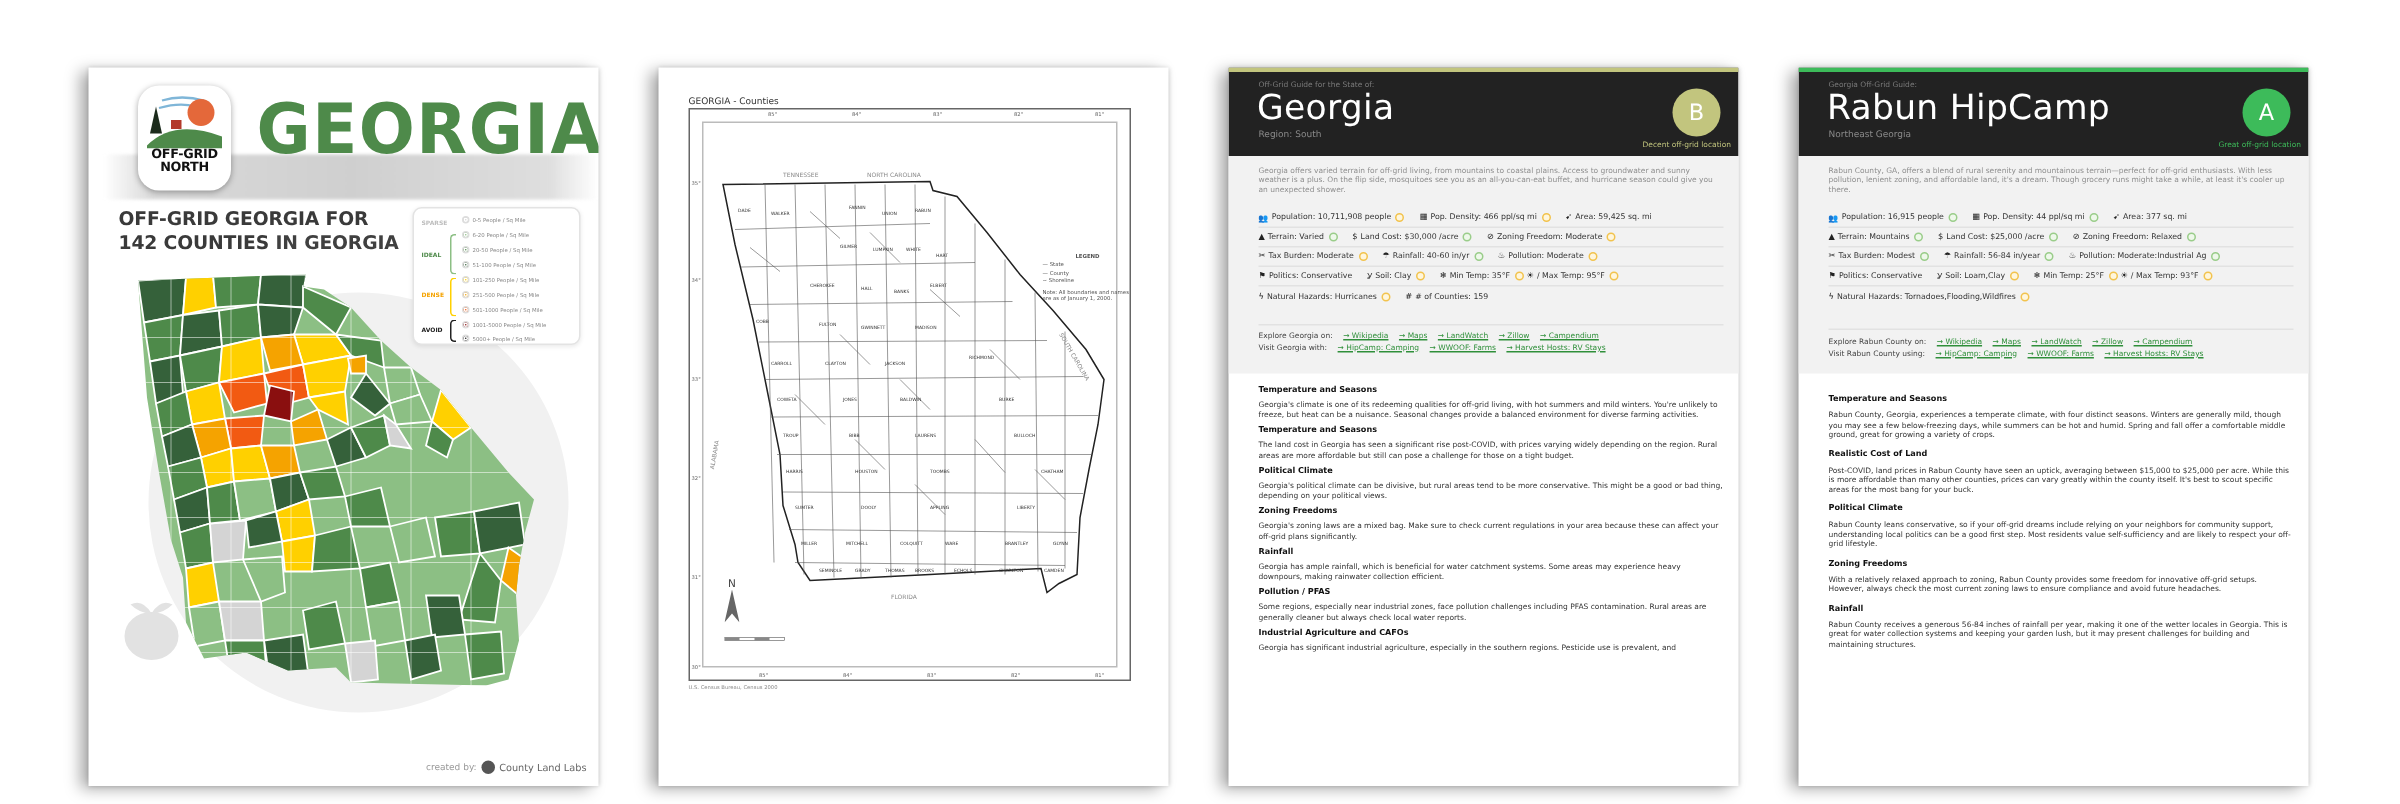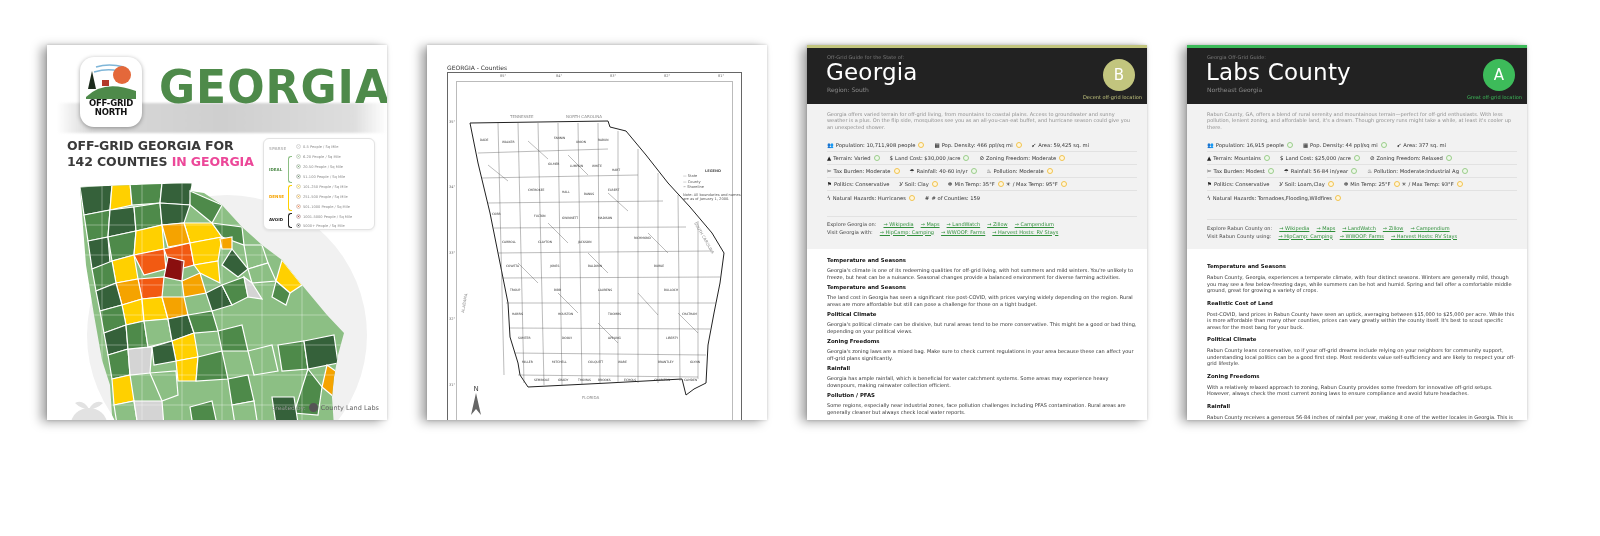--- a/index.html
+++ b/index.html
@@ -1,42 +1,43 @@
 <!DOCTYPE html>
 <html><head>
 <meta charset="utf-8">
 <style>
   * { box-sizing: border-box; margin: 0; padding: 0; }
   html, body { width: 1600px; height: 536px; background: #ffffff; overflow: hidden; }
   body { position: relative; font-family: "DejaVu Sans", "Liberation Sans", sans-serif; color: #222; }
 
   .page {
-    position: absolute; top: 45px; width: 340px; height: 375px; background: #fff;
+    position: absolute; top: 45px; width: 340px; height: 479px; background: #fff;
     box-shadow: -6px 2px 10px rgba(0,0,0,0.35), 0 0 3px rgba(0,0,0,0.2);
     overflow: hidden;
+    margin-left: 12px;
   }
   #p1 { left: 47px; }
   #p2 { left: 427px; }
   #p3 { left: 807px; }
   #p4 { left: 1187px; }
 
   
   .brush { position: absolute; left: 10px; top: 58px; width: 330px; height: 30px;
     background: linear-gradient(90deg, rgba(200,200,200,0) 0%, #d9d9d9 10%, #cfcfcf 50%, #dedede 90%, rgba(220,220,220,0) 100%);
     filter: blur(1px); }
   .logo { position: absolute; left: 33px; top: 12px; width: 62px; height: 70px; background: #fff; border-radius: 14px;
     box-shadow: 0 1px 4px rgba(0,0,0,0.35); }
   .logo svg { position: absolute; left: 4px; top: 2px; }
   .logo-text { position: absolute; left: 0; right: 0; top: 42px; text-align: center; font-family: "DejaVu Sans", sans-serif;
     font-weight: 900; font-size: 8.5px; line-height: 9px; color: #111; letter-spacing: -0.2px; }
   .p1-title { position: absolute; left: 112px; top: 16px; font-family: "DejaVu Sans", sans-serif; font-weight: 900;
     font-size: 44px; letter-spacing: 1px; color: #4e8a4a; transform: scaleY(1.05); }
   .p1-sub { position: absolute; left: 20px; top: 93px; font-family: "DejaVu Sans", sans-serif; font-weight: 900;
     font-size: 12.5px; line-height: 16px; color: #3a3a3a; letter-spacing: -0.1px; }
-  .p1-sub .muted { color: #ec4899; }
+  .p1-sub .muted { color: #404040; }
   .bg-circle { position: absolute; left: 40px; top: 150px; width: 280px; height: 280px; border-radius: 50%; background: #f1f1f1; }
   .map1 { position: absolute; left: 25px; top: 120px; }
   .peach { position: absolute; left: 22px; top: 352px; }
   .legend { position: absolute; left: 216px; top: 93px; width: 112px; height: 92px; background: #fff; border: 1px solid #e3e3e3;
     border-radius: 6px; box-shadow: 0 1px 3px rgba(0,0,0,0.08); font-size: 3.6px; color: #888; }
   .leg-row { position: absolute; left: 32px; display: flex; align-items: center; gap: 2px; white-space: nowrap; }
   .leg-dot { width: 5px; height: 5px; border-radius: 50%; border: 1px solid #ddd; box-shadow: 0 0 0 1px #fff inset; }
   .leg-grp { position: absolute; left: 5px; font-weight: bold; font-size: 4px; }
   .brace { position: absolute; left: 24px; width: 4px; border: 1px solid; border-right: none; border-radius: 3px 0 0 3px; }
   .credit { position: absolute; right: 8px; bottom: 8px; font-size: 6px; color: #999; display: flex; align-items: center; gap: 3px; }
@@ -474,21 +475,21 @@
     <div class="sec-p">Some regions, especially near industrial zones, face pollution challenges including PFAS contamination. Rural areas are generally cleaner but always check local water reports.</div>
     <div class="sec-h">Industrial Agriculture and CAFOs</div>
     <div class="sec-p">Georgia has significant industrial agriculture, especially in the southern regions. Pesticide use is prevalent, and</div>
   </div>
 </div>
 
 <div class="page" id="p4">
   <div class="hdr">
     <div class="hdr-bar" style="background:#3dbb5a"></div>
     <div class="hdr-kicker">Georgia Off-Grid Guide:</div>
-    <div class="hdr-title">Labs County</div>
+    <div class="hdr-title">Rabun HipCamp</div>
     <div class="hdr-region">Northeast Georgia</div>
     <div class="grade" style="background:#3dbb5a">A</div>
     <div class="grade-caption" style="color:#3dbb5a">Great off-grid location</div>
   </div>
   <div class="summary-box">
     <div class="intro">Rabun County, GA, offers a blend of rural serenity and mountainous terrain—perfect for off-grid enthusiasts. With less pollution, lenient zoning, and affordable land, it's a dream. Though grocery runs might take a while, at least it's cooler up there.</div>
     <div class="facts">
       <div class="fact-row">
         <span class="fact">
             <span class="fico">👥</span>

